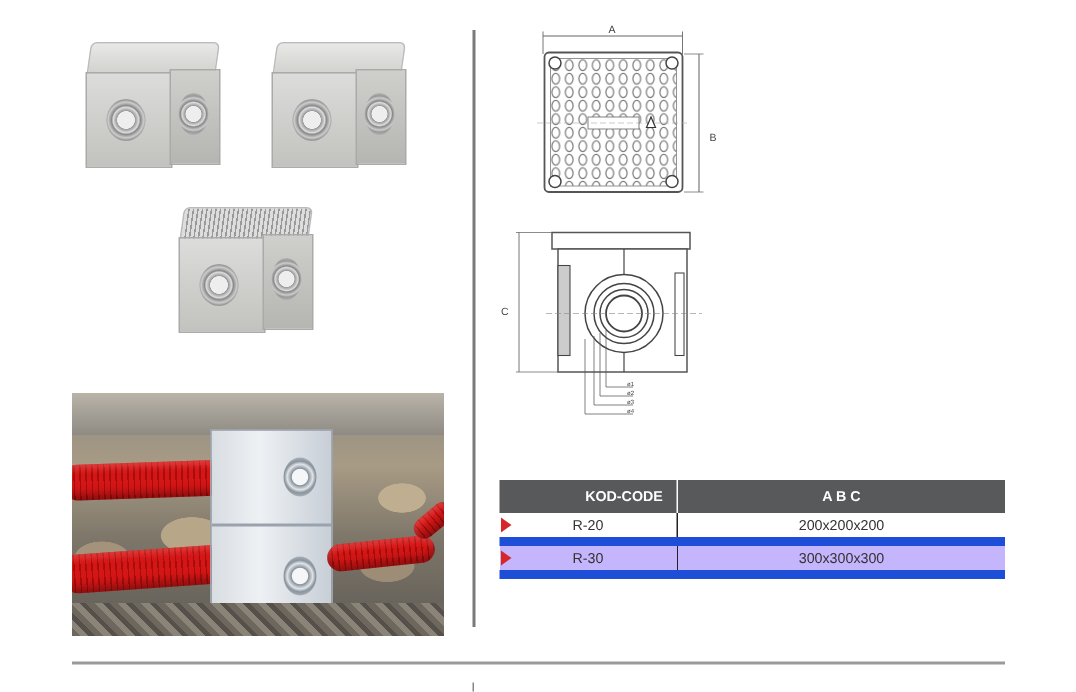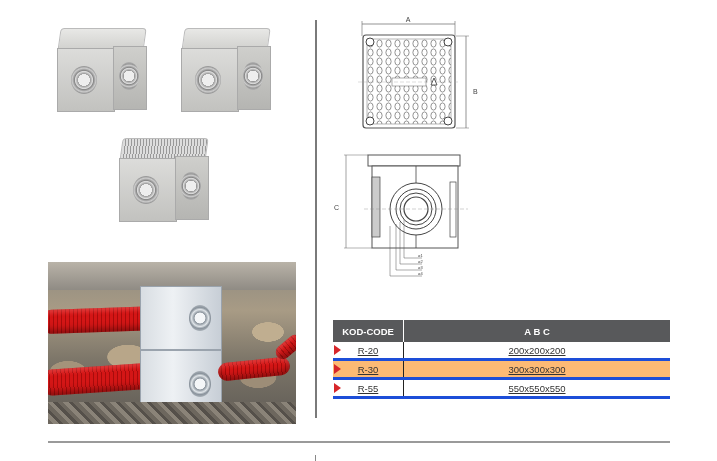--- a/index.html
+++ b/index.html
@@ -30,24 +30,24 @@
   .ground{left:0;top:140px;width:248px;height:22px;background:repeating-linear-gradient(45deg,#6d675e 0 4px,#8a8378 4px 8px,#55504a 8px 11px);}
   
   .vdivider{left:315px;top:20px;width:2px;height:398px;background:#7a7a7a;}
   .vtick{left:315px;top:455px;width:1px;height:6px;background:#888;}
   .hrule{left:48px;top:441px;width:622px;height:2px;background:#9a9a9a;}
   
   .drawing{left:330px;top:12px;width:180px;height:280px;}
   
   table.spec{position:absolute;left:333px;top:320px;width:337px;border-collapse:collapse;font-size:9.5px;}
   table.spec th{background:#58595b;color:#fff;font-weight:bold;height:22px;padding:0;font-size:9.5px;}
-  table.spec th.c1{width:70px;border-right:1px solid #fff;}
-  table.spec td{height:16px;padding:0;text-align:center;border-bottom:3px solid #1d4ed8;color:#333;text-decoration:underline;}
+  table.spec th.c1{width:70px;border-right:1px solid #fff;padding-left:48px;}
+  table.spec td{height:16px;padding:0;text-align:center;border-bottom:6px solid #1d4ed8;color:#333;}
   table.spec td.c1{border-right:1px solid #222;position:relative;}
-  table.spec tr.alt td{background:#fdba74;}
+  table.spec tr.alt td{background:#c4b5fd;}
   .arrow{position:absolute;left:1px;top:3px;width:0;height:0;border-top:5px solid transparent;border-bottom:5px solid transparent;border-left:7px solid #d7262a;}
 </style>
 </head>
 <body>
 
 <div class="abs photo-products">
   <div class="box" style="left:8px;top:8px;">
     <div class="top"></div>
       <div class="front"></div>
       <div class="side"></div>
@@ -147,18 +147,14 @@
   </thead>
   <tbody>
     <tr>
       <td class="c1"><span class="arrow"></span><span>R-20</span></td>
       <td>200x200x200</td>
     </tr>
     <tr class="alt">
       <td class="c1"><span class="arrow"></span><span>R-30</span></td>
       <td>300x300x300</td>
     </tr>
-    <tr>
-      <td class="c1"><span class="arrow"></span><span>R-55</span></td>
-      <td>550x550x550</td>
-    </tr>
   </tbody>
 </table>
 
 </body></html>

